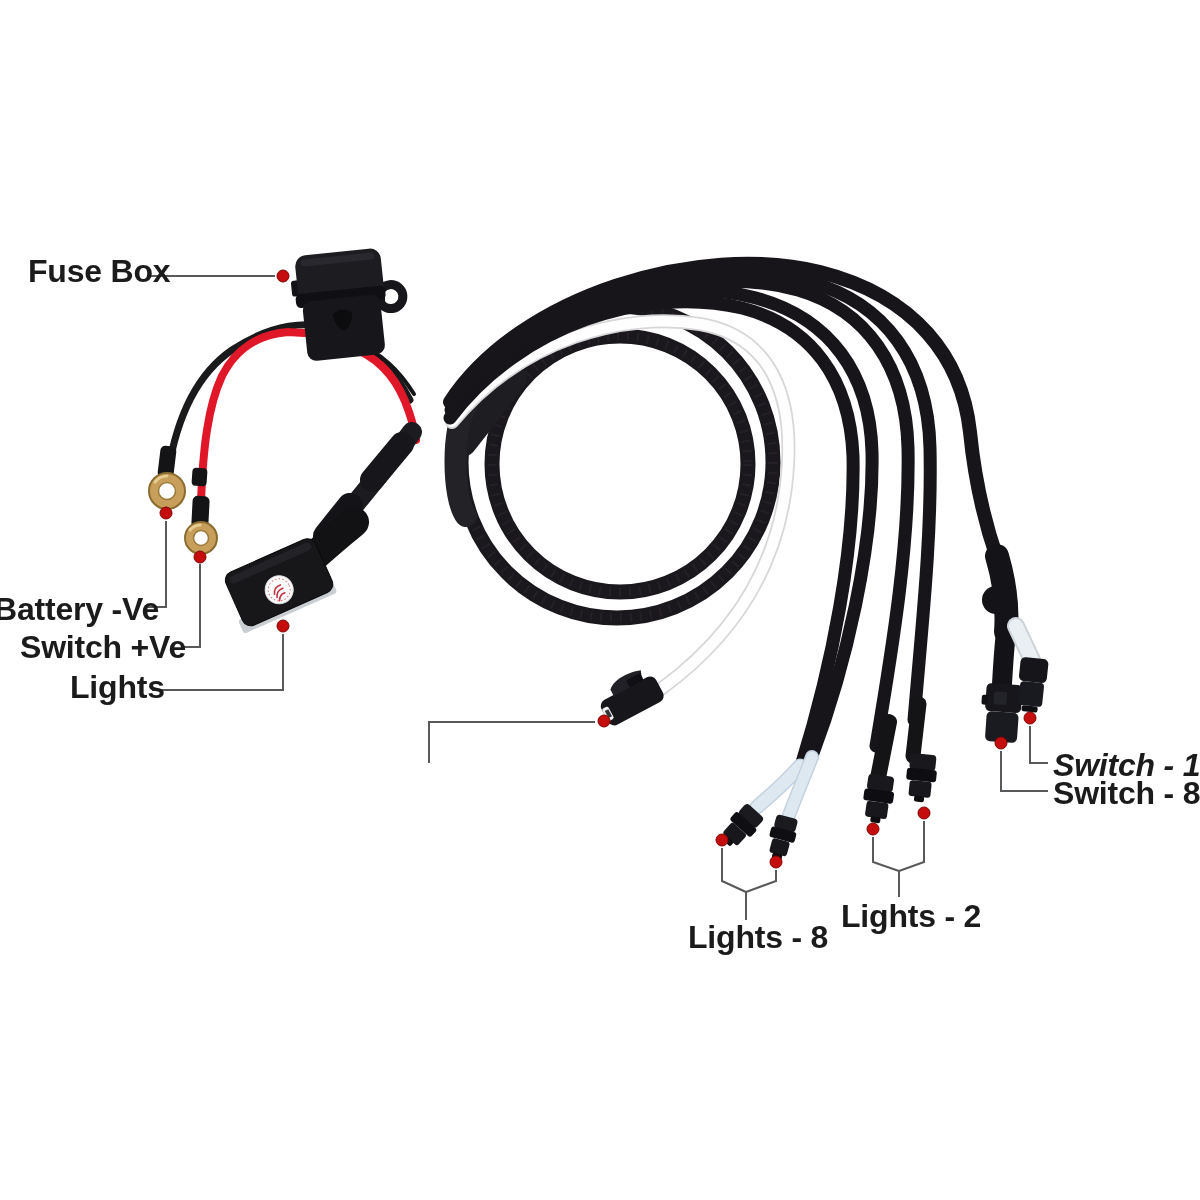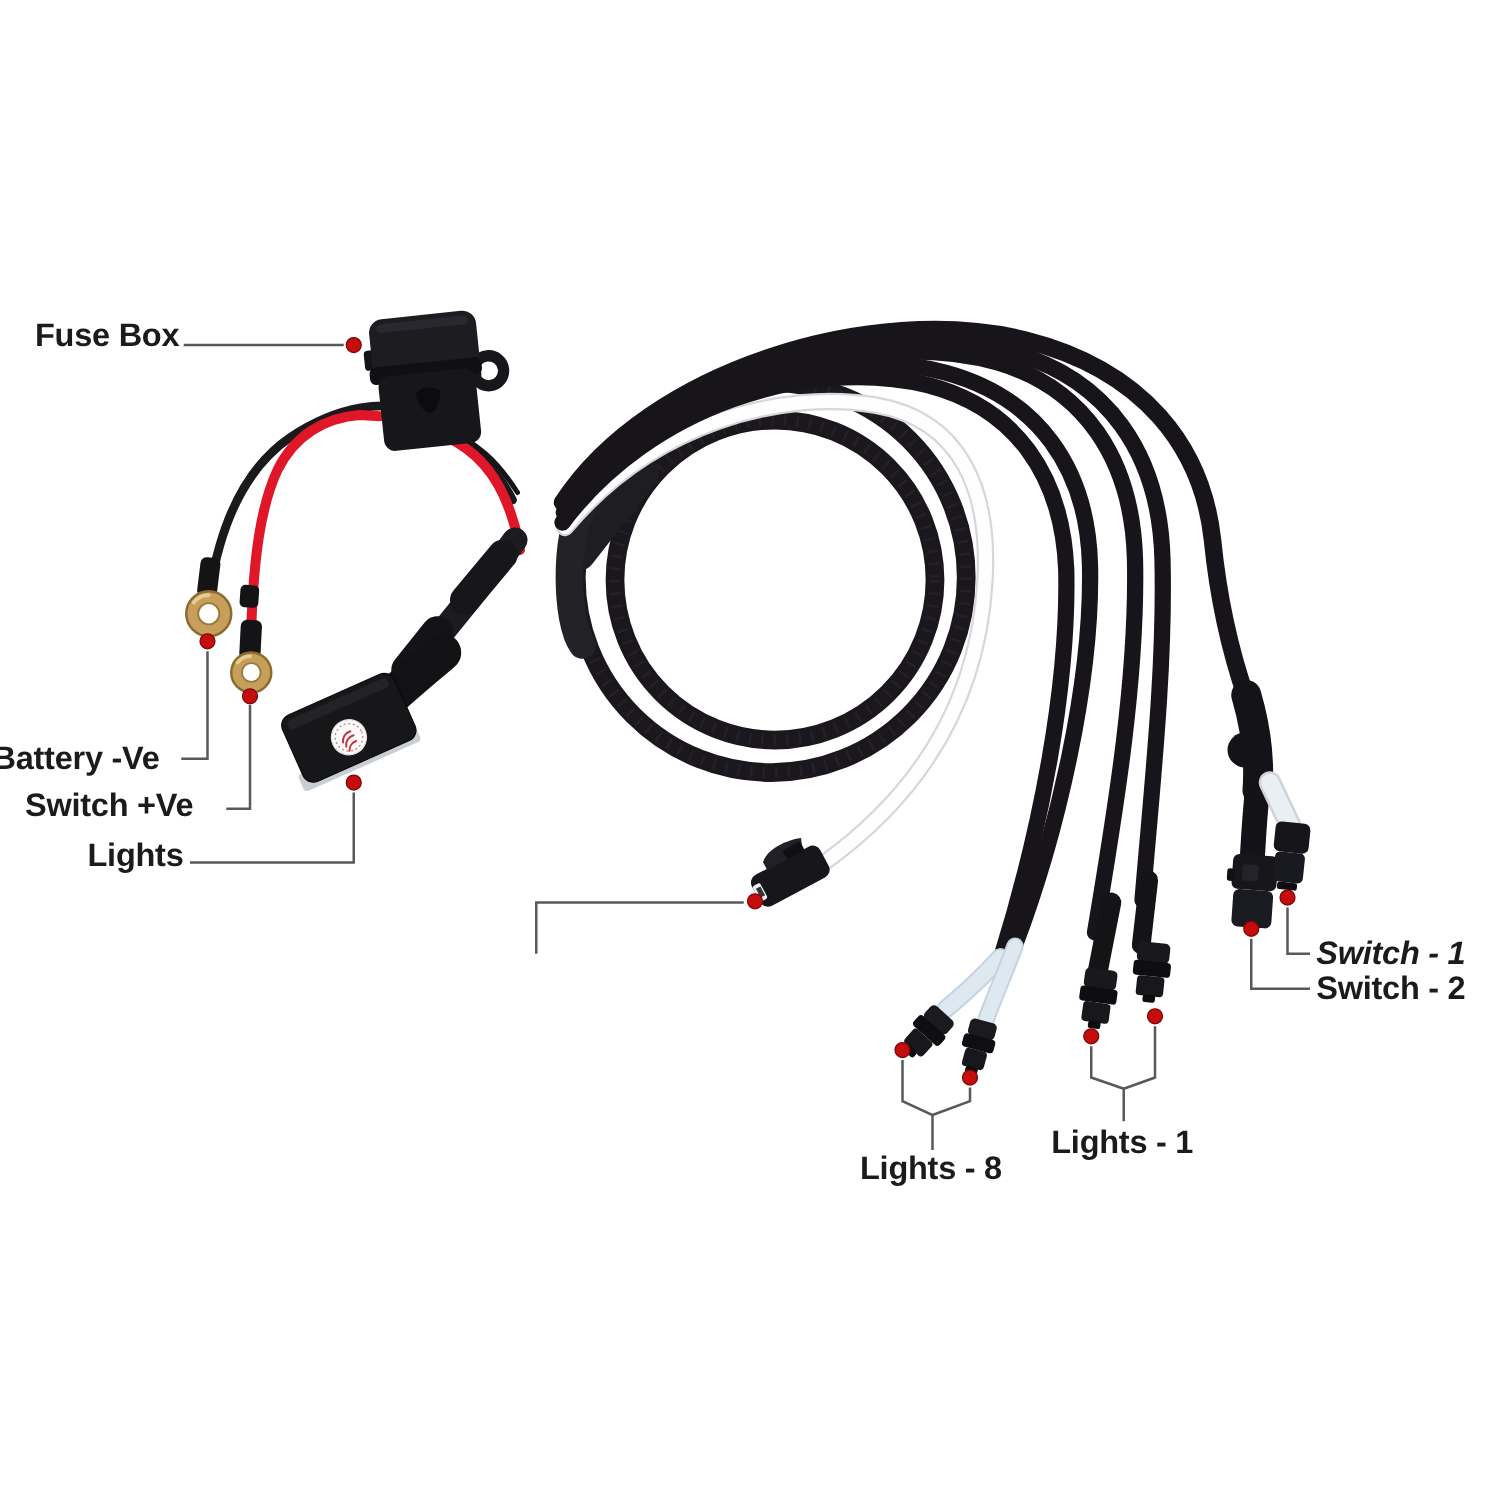--- a/index.html
+++ b/index.html
@@ -7,21 +7,21 @@
     position:relative;
     width:1200px;height:1200px;
     background:#ffffff;
     overflow:hidden;
     font-family:"Liberation Sans", sans-serif;
   }
   .harness-svg{position:absolute;left:0;top:0;}
   .callout-label{
     position:absolute;
     font-weight:700;
-    font-size:26px;
+    font-size:32px;
     line-height:1.05;
     letter-spacing:-0.2px;
     color:#1b1b1b;
     white-space:nowrap;
   }
 </style>
 </head>
 <body>
 
 <div class="stage">
@@ -193,17 +193,17 @@
       <circle cx="873" cy="829" r="6"></circle>
       <circle cx="924" cy="813" r="6"></circle>
     </g>
   </svg>
 
   <div class="callout-label" style="left:28px;top:255px;">Fuse Box</div>
   <div class="callout-label" style="left:-6px;top:593px;">Battery -Ve</div>
   <div class="callout-label" style="left:20px;top:631px;">Switch +Ve</div>
   <div class="callout-label" style="left:70px;top:671px;">Lights</div>
   <div class="callout-label" style="left:1053px;top:749px;font-style:italic;">Switch - 1</div>
-  <div class="callout-label" style="left:1053px;top:777px;">Switch - 2</div>
+  <div class="callout-label" style="left:1053px;top:777px;">Switch - 8</div>
   <div class="callout-label" style="left:688px;top:921px;">Lights - 8</div>
-  <div class="callout-label" style="left:841px;top:900px;">Lights - 1</div>
+  <div class="callout-label" style="left:841px;top:900px;">Lights - 2</div>
 
 </div>
 
 </body></html>

